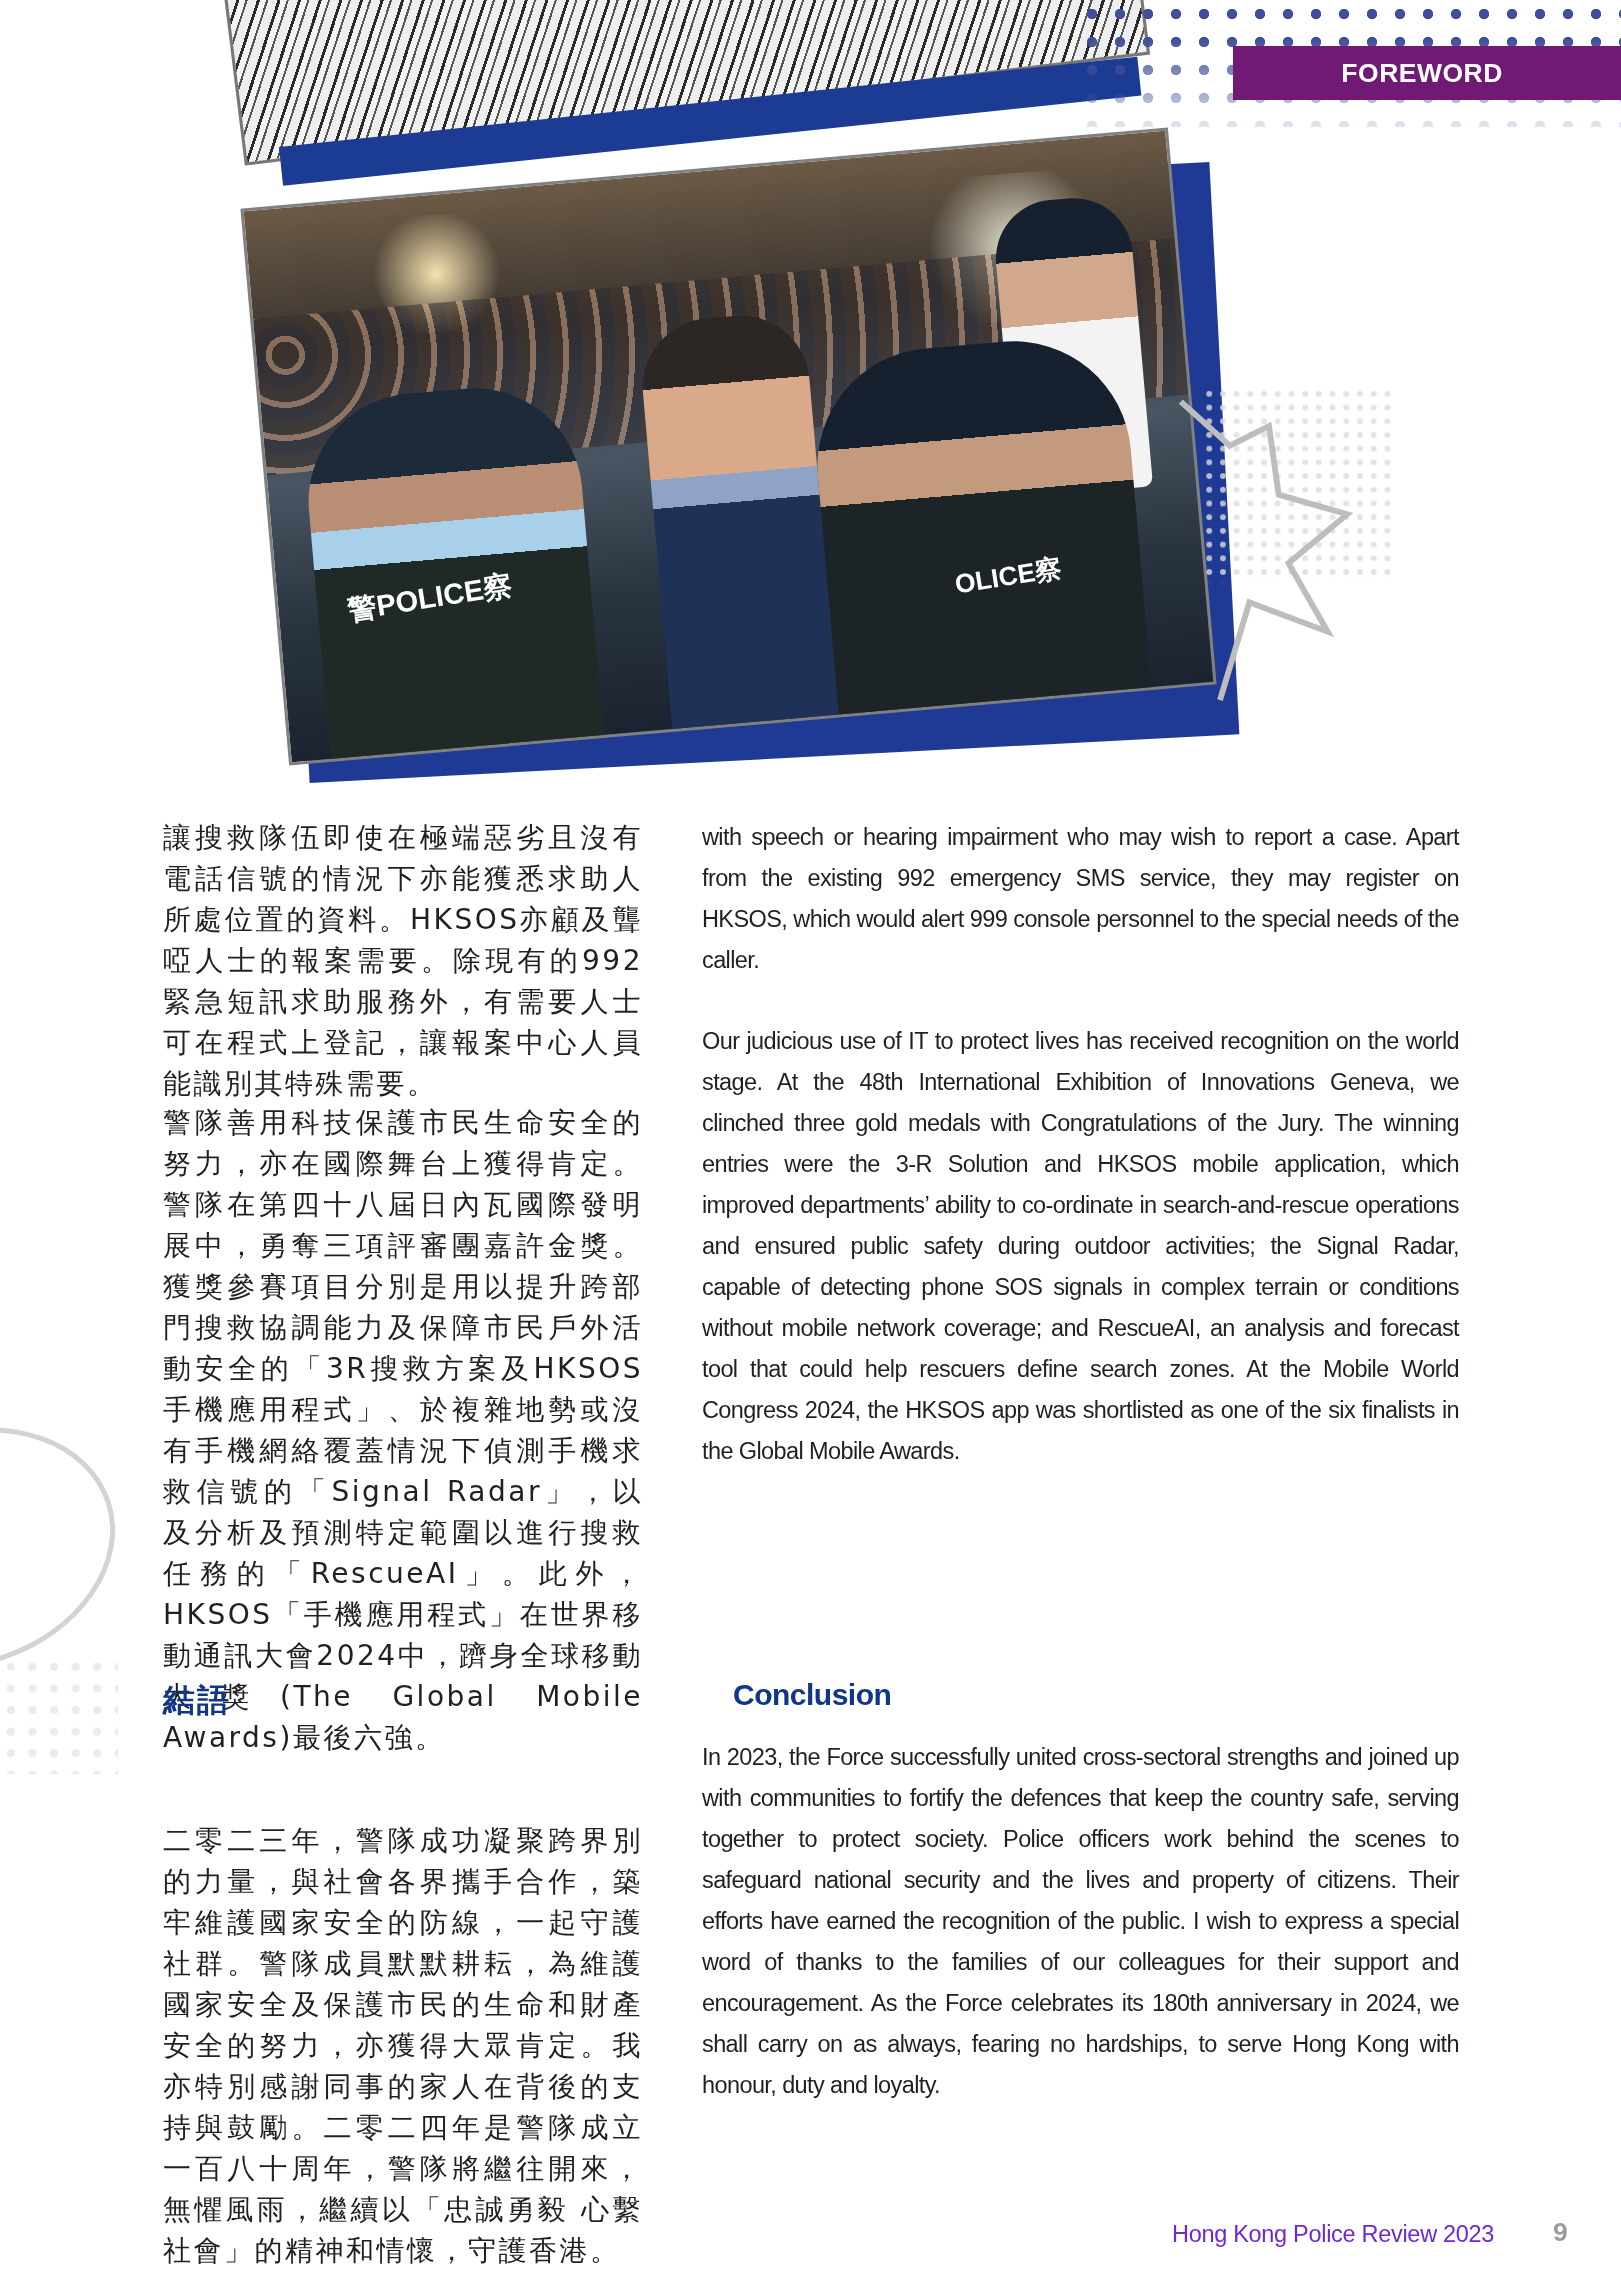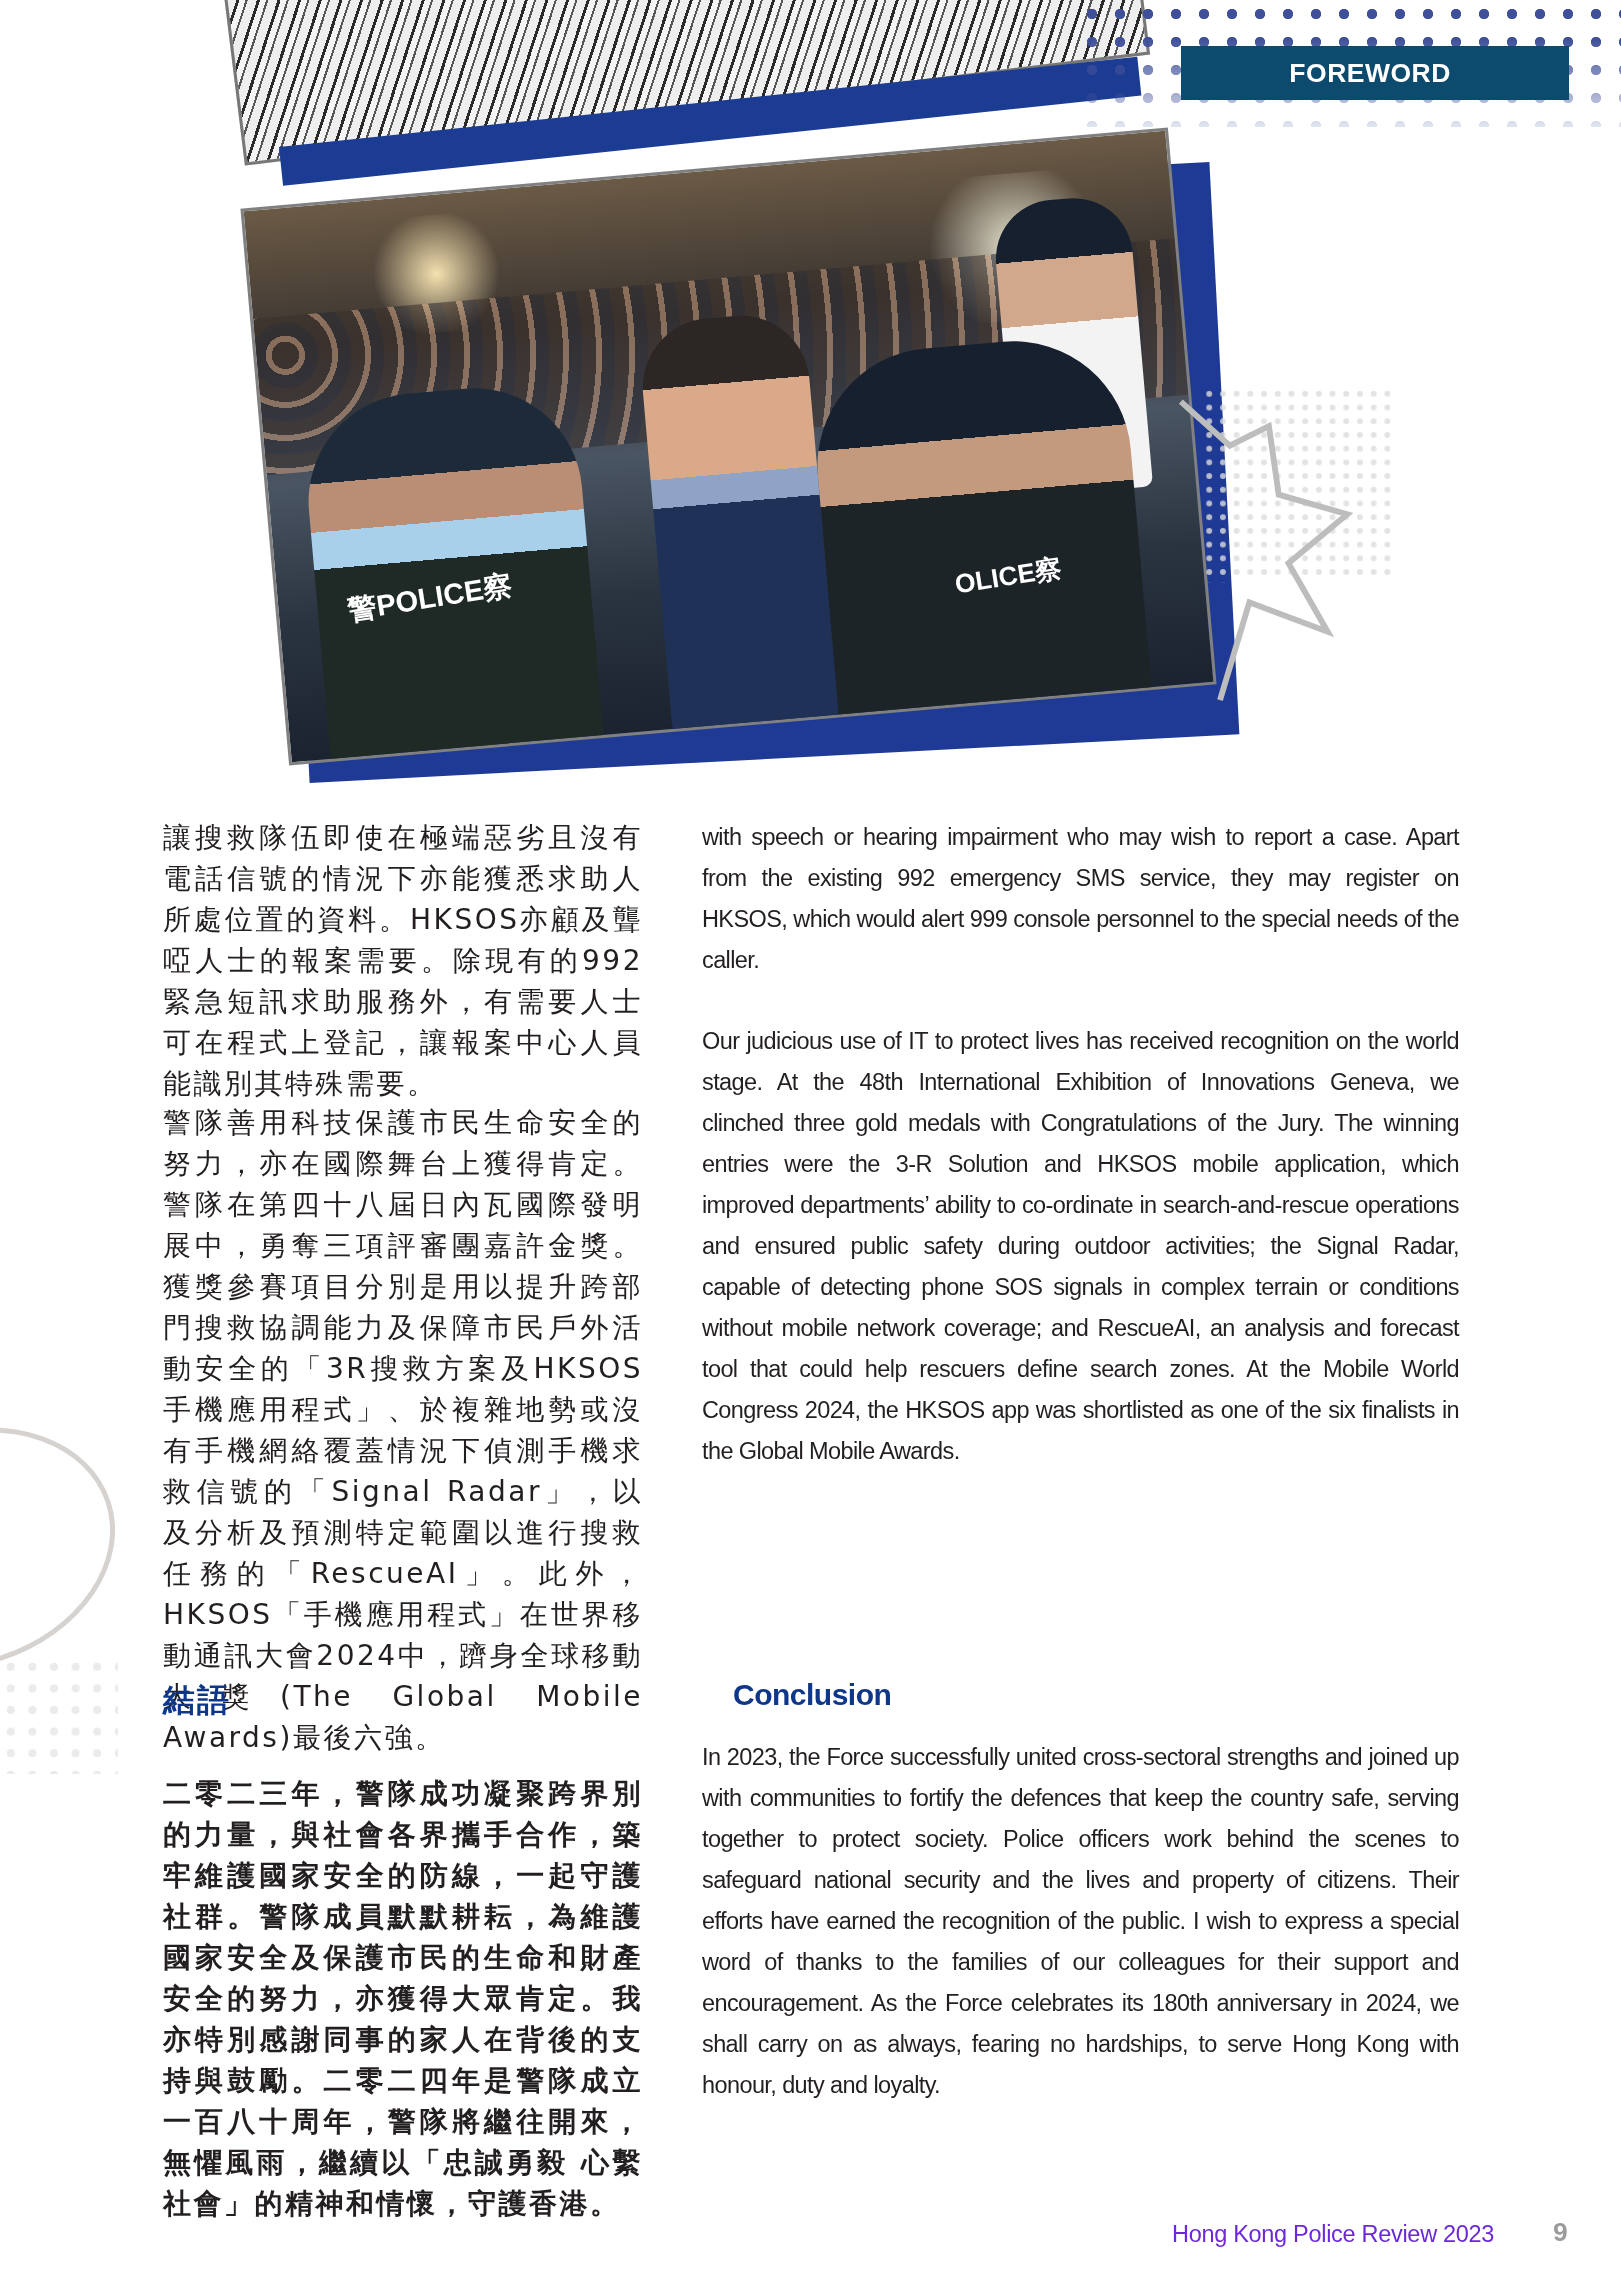--- a/index.html
+++ b/index.html
@@ -23,21 +23,21 @@
     transform: rotate(-6deg); transform-origin: left top;
   }
   .dots-area {
     left: 1078px; top: 0; width: 543px; height: 127px;
     background-image: radial-gradient(circle, #3f4f9a 4.9px, transparent 5.4px);
     background-size: 28px 28px;
     -webkit-mask-image: linear-gradient(to bottom, #000 0%, #000 30%, rgba(0,0,0,0.15) 100%);
             mask-image: linear-gradient(to bottom, #000 0%, #000 30%, rgba(0,0,0,0.15) 100%);
   }
   .foreword-banner {
-    left: 1181px; top: 46px; width: 388px; height: 54px; background: #0c4a6e;
+    left: 1233px; top: 46px; width: 388px; height: 54px; background: #701a75;
     display: flex; align-items: center; justify-content: center;
   }
   .foreword-banner span {
     color: #fff; font-family: "Liberation Sans", sans-serif; font-weight: bold;
     font-size: 26.5px; letter-spacing: 0.5px; margin-left: -9.8px;
   }
 
   
   .photo-blue-back {
     left: 294px; top: 186px; width: 931px; height: 573px; background: #1f3a94;
@@ -121,21 +121,21 @@
 <div class="abs deco-ring"></div>
 <div class="abs deco-dots-left"></div>
 
 <div class="abs col-zh" style="top:817px;">
   <p>讓搜救隊伍即使在極端惡劣且沒有電話信號的情況下亦能獲悉求助人所處位置的資料。HKSOS亦顧及聾啞人士的報案需要。除現有的992緊急短訊求助服務外，有需要人士可在程式上登記，讓報案中心人員能識別其特殊需要。</p>
 </div>
 <div class="abs col-zh" style="top:1102px;">
   <p>警隊善用科技保護市民生命安全的努力，亦在國際舞台上獲得肯定。警隊在第四十八屆日內瓦國際發明展中，勇奪三項評審團嘉許金獎。獲獎參賽項目分別是用以提升跨部門搜救協調能力及保障市民戶外活動安全的「3R搜救方案及HKSOS手機應用程式」、於複雜地勢或沒有手機網絡覆蓋情況下偵測手機求救信號的「Signal Radar」，以及分析及預測特定範圍以進行搜救任務的「RescueAI」。此外，HKSOS「手機應用程式」在世界移動通訊大會2024中，躋身全球移動大獎(The Global Mobile Awards)最後六強。</p>
 </div>
 <div class="abs zh-heading" style="top:1679px;">結語</div>
-<div class="abs col-zh" style="top:1773px;font-weight:bold;">
+<div class="abs col-zh" style="top:1820px;">
   <p>二零二三年，警隊成功凝聚跨界別的力量，與社會各界攜手合作，築牢維護國家安全的防線，一起守護社群。警隊成員默默耕耘，為維護國家安全及保護市民的生命和財產安全的努力，亦獲得大眾肯定。我亦特別感謝同事的家人在背後的支持與鼓勵。二零二四年是警隊成立一百八十周年，警隊將繼往開來，無懼風雨，繼續以「忠誠勇毅 心繫社會」的精神和情懷，守護香港。</p>
 </div>
 
 <div class="abs col-en" style="top:817px;">
   <p>with speech or hearing impairment who may wish to report a case. Apart from the existing 992 emergency SMS service, they may register on HKSOS, which would alert 999 console personnel to the special needs of the caller.</p>
 </div>
 <div class="abs col-en" style="top:1021px;">
   <p>Our judicious use of IT to protect lives has received recognition on the world stage. At the 48th International Exhibition of Innovations Geneva, we clinched three gold medals with Congratulations of the Jury. The winning entries were the 3-R Solution and HKSOS mobile application, which improved departments’ ability to co-ordinate in search-and-rescue operations and ensured public safety during outdoor activities; the Signal Radar, capable of detecting phone SOS signals in complex terrain or conditions without mobile network coverage; and RescueAI, an analysis and forecast tool that could help rescuers define search zones. At the Mobile World Congress 2024, the HKSOS app was shortlisted as one of the six finalists in the Global Mobile Awards.</p>
 </div>
 <div class="abs en-heading" style="top:1678px;">Conclusion</div>

